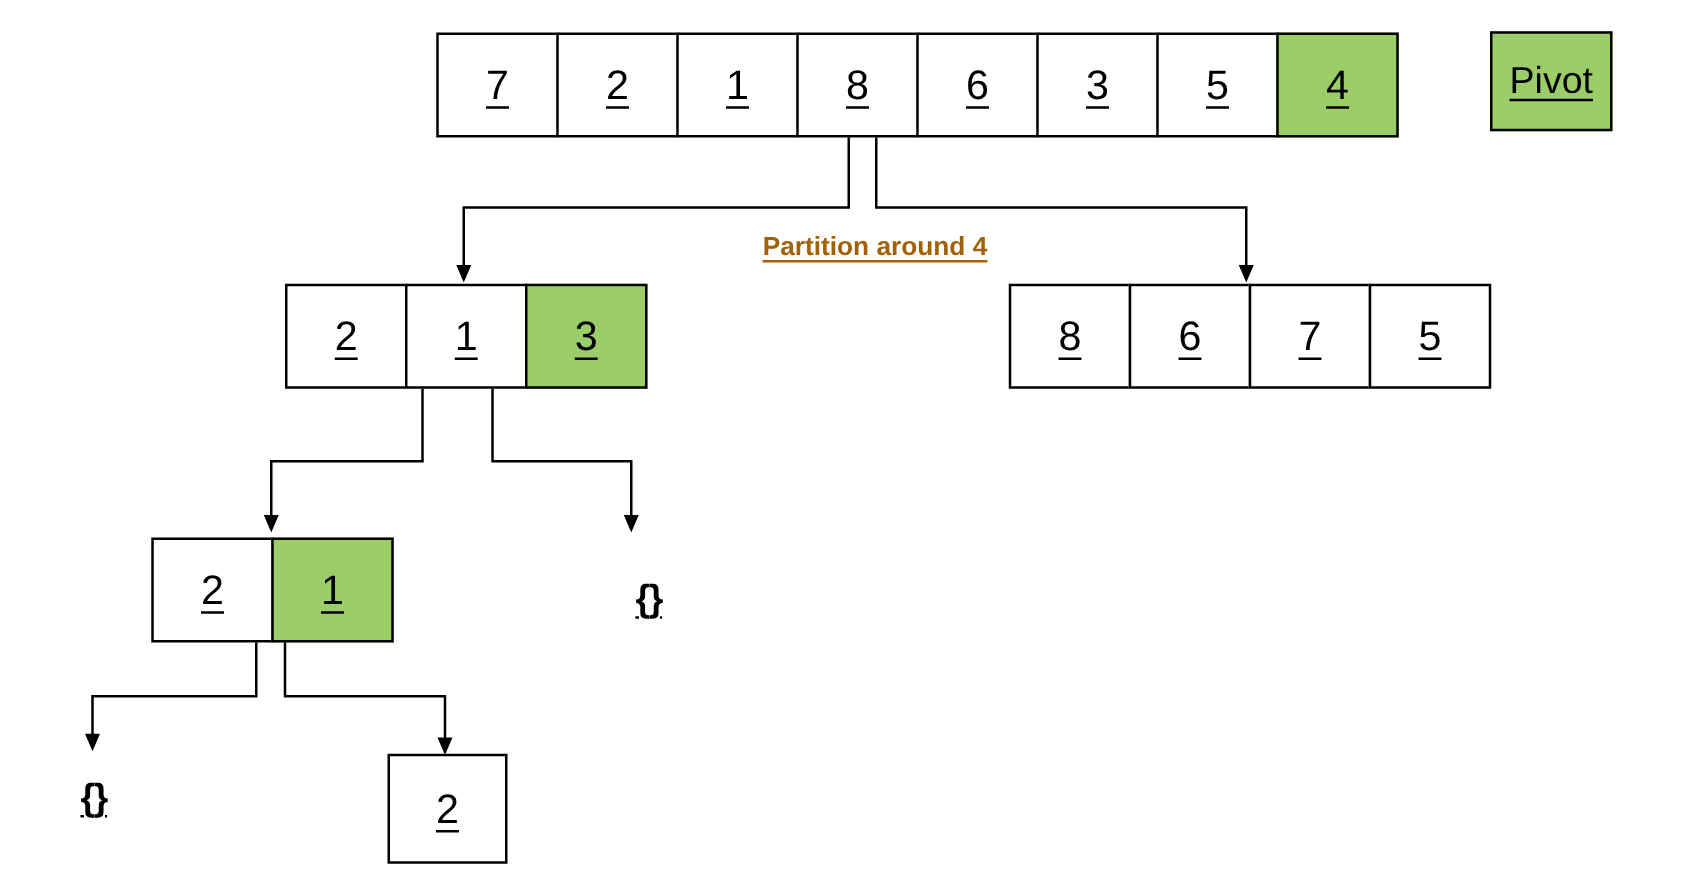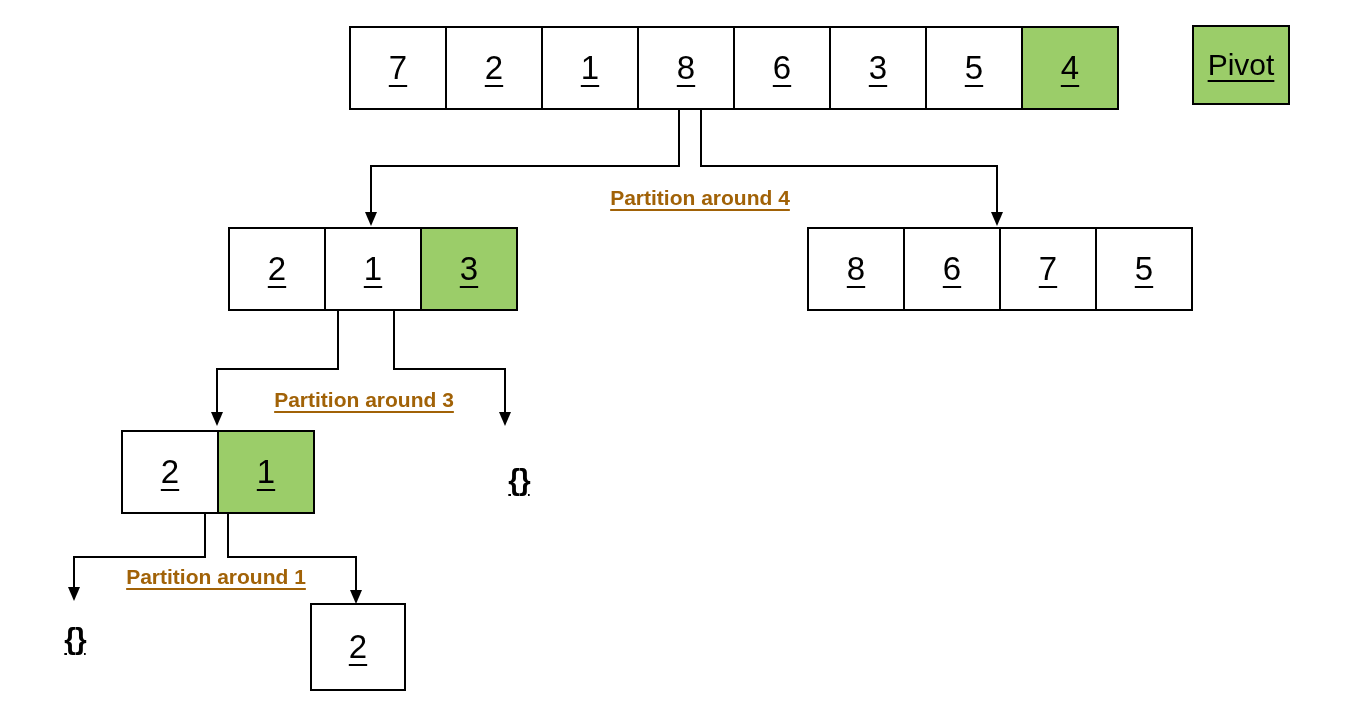--- a/index.html
+++ b/index.html
@@ -141,30 +141,28 @@
     <div class="cell pivot">3</div>
   </div>
 
   <div class="array" style="left:807px; top:227px;">
     <div class="cell">8</div>
     <div class="cell">6</div>
     <div class="cell">7</div>
     <div class="cell">5</div>
   </div>
 
-  <div class="partition-label" style="left:364px; top:388px;">Partition around 3</div>
 
   <div class="array" style="left:121px; top:430px;">
     <div class="cell">2</div>
     <div class="cell pivot">1</div>
   </div>
 
   <div class="empty-set" style="left:519px; top:463px;">{}</div>
 
-  <div class="partition-label" style="left:216px; top:565px;">Partition around 1</div>
 
   <div class="empty-set" style="left:75px; top:622px;">{}</div>
 
   <div class="array" style="left:310px; top:603px;">
     <div class="cell" style="width:92px; height:84px;">2</div>
   </div>
 
 </div>
 
 </body></html>

